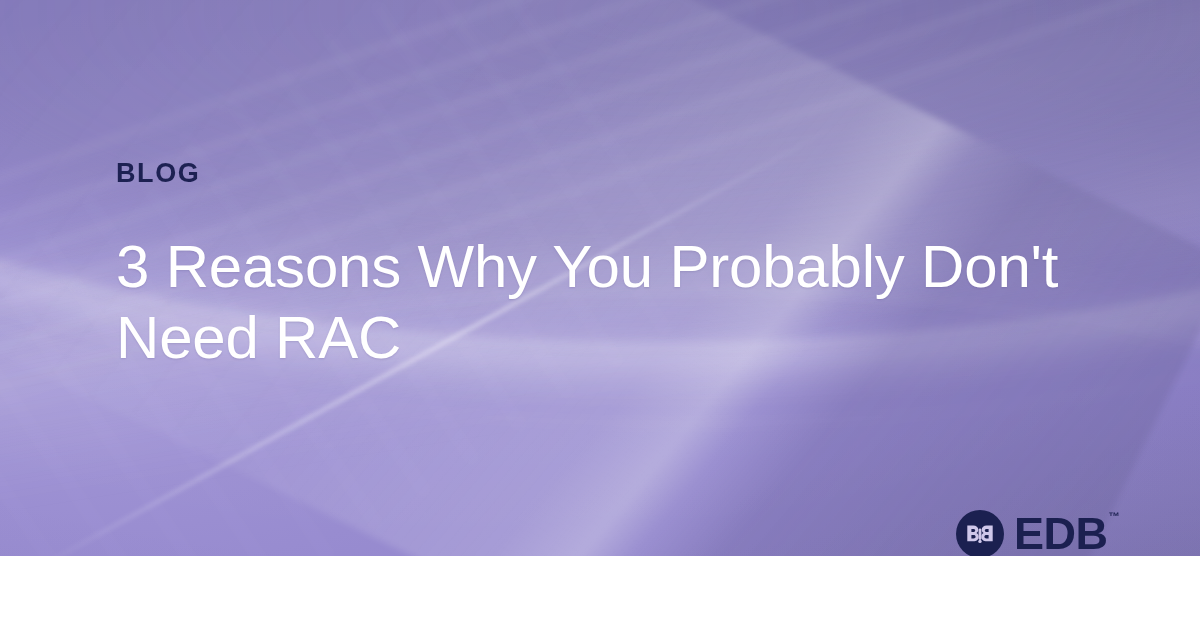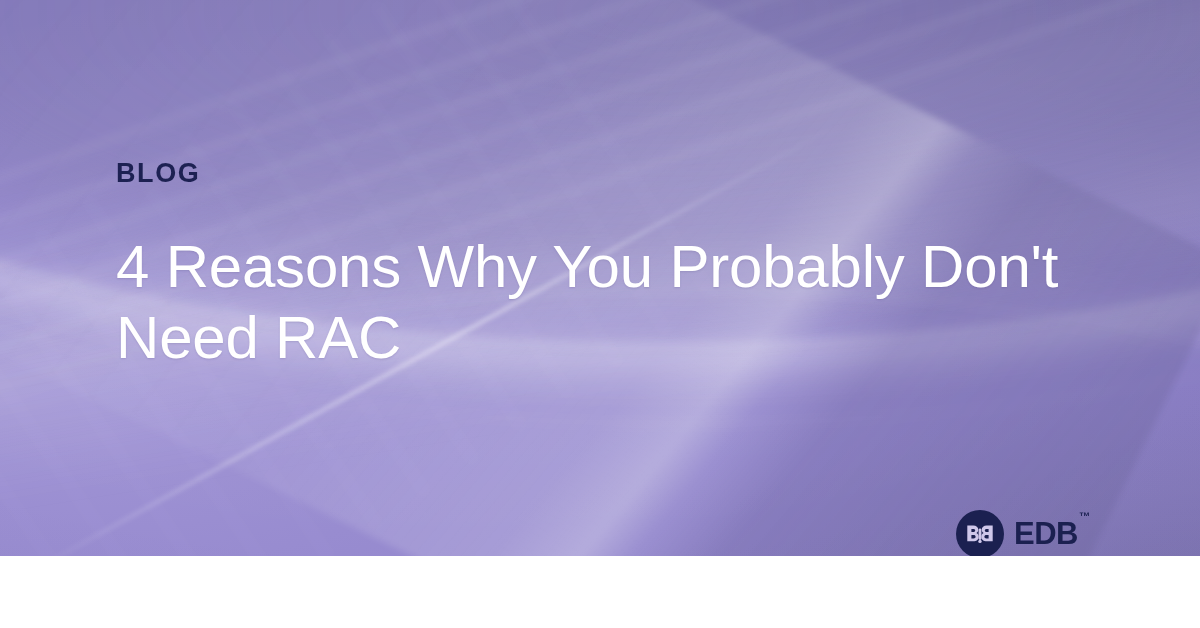--- a/index.html
+++ b/index.html
@@ -270,21 +270,21 @@
   .logo-mark {
     width: 48px;
     height: 48px;
     flex: 0 0 48px;
     display: block;
   }
 
   .logo-word {
     position: relative;
     margin-left: 10px;
-    font-size: 31px;
+    font-size: 45px;
     font-weight: bold;
     letter-spacing: -0.5px;
     color: #1b2050;
     line-height: 48px;
     display: block;
   }
 
   .logo-tm {
     position: absolute;
     right: -12px;
@@ -312,21 +312,21 @@
   <div class="filament-a"></div>
   <div class="arc-bottom-band"></div>
   <div class="arc-bottom"></div>
   <div class="fold-bl"></div>
   <div class="fold-bl-line"></div>
   <div class="streaks-left"></div>
   <div class="bg-vignette"></div>
 
   <div class="content">
     <div class="eyebrow">BLOG</div>
-    <h1 class="headline">4 Reasons Why You Probably Don't Need RAC</h1>
+    <h1 class="headline">3 Reasons Why You Probably Don't Need RAC</h1>
   </div>
 
   <div class="logo">
     <svg class="logo-mark" viewBox="0 0 48 48">
       <circle cx="24" cy="24" r="24" fill="#1b2050"></circle>
       <path d="M11.3 15.6h6.0c2.9 0 5.0 1.6 5.0 4.2 0 1.5-0.8 2.7-2.0 3.3 1.5 0.6 2.4 1.9 2.4 3.6 0 2.8-2.2 4.6-5.4 4.6h-6.0z
                M15.4 19.0v3.0h2.0c1.1 0 1.8-0.6 1.8-1.5 0-0.9-0.7-1.5-1.8-1.5z
                M15.4 25.1v3.3h2.2c1.2 0 2.0-0.6 2.0-1.6 0-1.0-0.8-1.7-2.0-1.7z" fill="#cfc7ea"></path>
       <path d="M36.7 15.6h-6.0c-2.9 0-5.0 1.6-5.0 4.2 0 1.5 0.8 2.7 2.0 3.3-1.5 0.6-2.4 1.9-2.4 3.6 0 2.8 2.2 4.6 5.4 4.6h6.0z
                M32.6 19.0v3.0h-2.0c-1.1 0-1.8-0.6-1.8-1.5 0-0.9 0.7-1.5 1.8-1.5z

